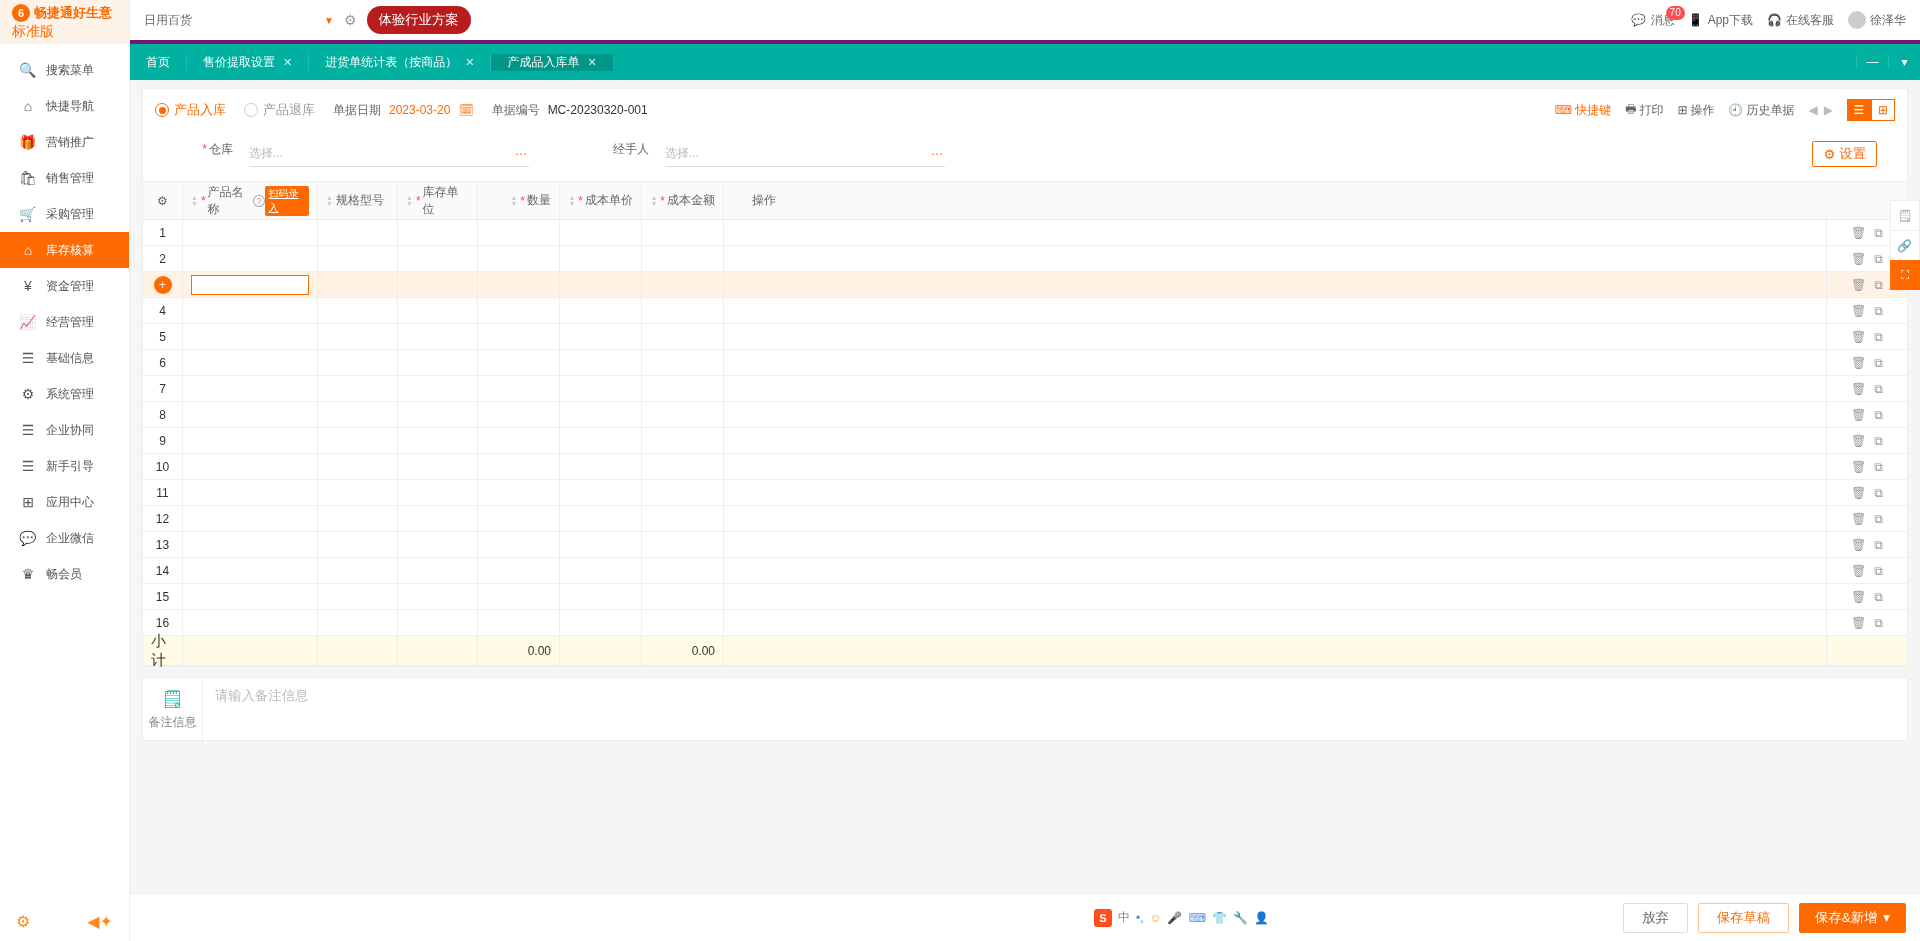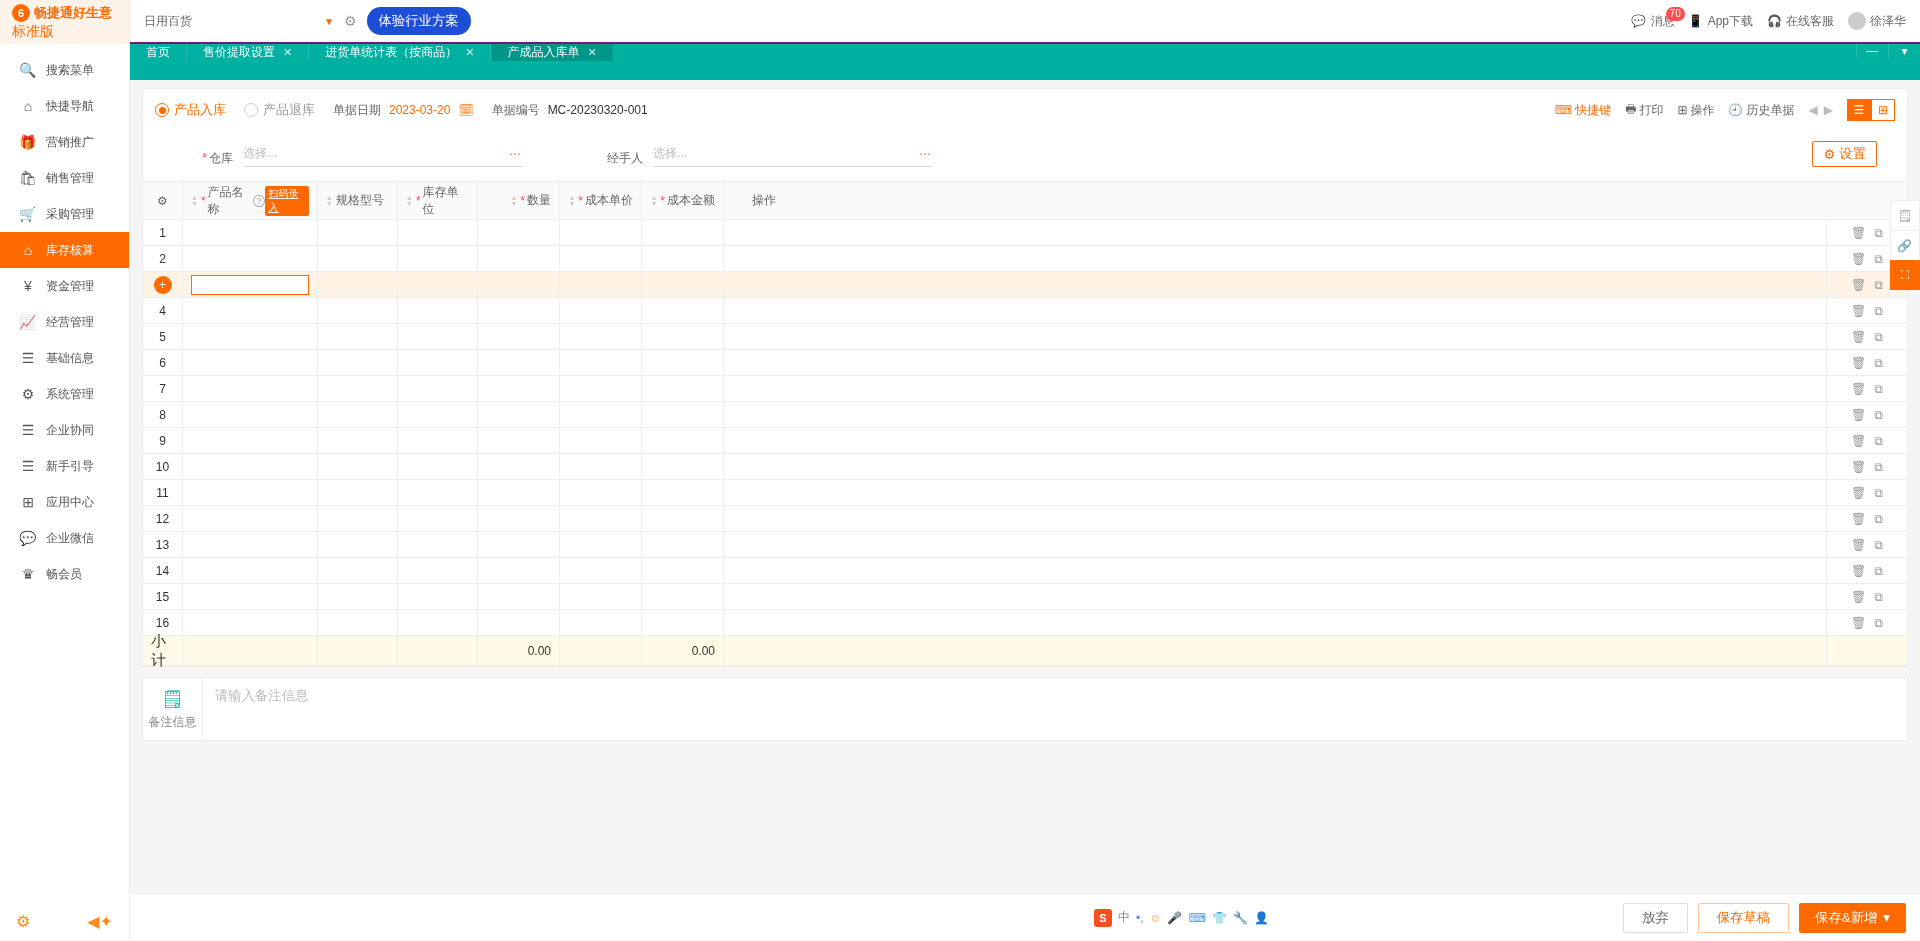--- a/index.html
+++ b/index.html
@@ -17,33 +17,33 @@
 .nav-item { height: 36px; display: flex; align-items: center; padding-left: 20px; gap: 10px; cursor: pointer; color: #555; }
 .nav-item.active { background: #ff6a00; color: #fff; }
 .nav-icon { width: 16px; height: 16px; display: inline-flex; align-items: center; justify-content: center; font-size: 14px; }
 .sidebar-footer { height: 40px; display: flex; align-items: center; justify-content: space-between; padding: 0 16px; color: #ff8c1a; }
 .sidebar-footer span { cursor: pointer; font-size: 16px; }
 
 
 .main { flex: 1; display: flex; flex-direction: column; min-width: 0; }
 
 
-.topbar { height: 44px; background: #fff; display: flex; align-items: center; padding: 4px 14px; gap: 10px; border-bottom: 2px solid #701a75; }
+.topbar { height: 44px; background: #fff; display: flex; align-items: center; padding: 4px 14px; gap: 10px; border-bottom: 4px solid #701a75; }
 .loc-select { display: flex; align-items: center; gap: 6px; min-width: 190px; color: #666; cursor: pointer; }
 .loc-select .chev { color: #ff6a00; font-size: 10px; margin-left: auto; }
 .gear-top { color: #999; cursor: pointer; font-size: 14px; }
-.btn-orange { background: #1d4ed8; color: #fff; border: none; height: 28px; padding: 0 12px; border-radius: 14px; cursor: pointer; }
+.btn-orange { background: #b91c1c; color: #fff; border: none; height: 28px; padding: 0 12px; border-radius: 14px; cursor: pointer; }
 .top-spacer { flex: 1; }
 .top-actions { display: flex; align-items: center; gap: 14px; color: #666; }
 .top-actions .item { display: flex; align-items: center; gap: 4px; cursor: pointer; position: relative; }
 .badge { position: absolute; top: -6px; right: -10px; background: #ff4d4f; color: #fff; font-size: 10px; border-radius: 8px; padding: 0 4px; line-height: 14px; }
 .avatar { width: 18px; height: 18px; background: #ccc; border-radius: 50%; display: inline-block; }
 
 
-.tabs { height: 36px; background: #00b1a1; display: flex; align-items: flex-start; color: #fff; }
+.tabs { height: 36px; background: #00b1a1; display: flex; align-items: center; color: #fff; }
 .tab { display: flex; align-items: center; padding: 0 16px; gap: 8px; cursor: pointer; border-right: 1px solid rgba(255,255,255,0.15); font-size: 12px; }
 .tab.active { background: #009688; }
 .tab .close { font-size: 11px; opacity: 0.85; }
 .tabs-right { margin-left: auto; display: flex; align-items: center; }
 .tabs-right .tbtn { width: 32px; display: flex; align-items: center; justify-content: center; cursor: pointer; border-left: 1px solid rgba(255,255,255,0.15); height: 100%; }
 
 
 .toolbar { background: #fff; margin: 8px 12px 0 12px; padding: 10px 12px; display: flex; align-items: center; gap: 18px; border: 1px solid #eee; border-bottom: none; }
 .radio { display: flex; align-items: center; gap: 5px; cursor: pointer; font-size: 13px; }
 .r-circle { width: 14px; height: 14px; border: 1px solid #ccc; border-radius: 50%; display: inline-flex; align-items: center; justify-content: center; }
@@ -57,21 +57,21 @@
 .toolbar-right .titem { display: flex; align-items: center; gap: 3px; cursor: pointer; }
 .titem.orange { color: #ff6a00; }
 .nav-arrows { display: flex; gap: 6px; color: #bbb; }
 .view-tog { display: flex; }
 .view-tog .vt { width: 24px; height: 22px; border: 1px solid #ff6a00; display: flex; align-items: center; justify-content: center; cursor: pointer; }
 .view-tog .vt.on { background: #ff6a00; color: #fff; }
 .view-tog .vt:not(.on){ color: #ff6a00; }
 
 
 .form-row { background: #fff; margin: 0 12px; padding: 10px 30px 14px 30px; display: flex; align-items: center; gap: 60px; border-left: 1px solid #eee; border-right: 1px solid #eee; }
-.fgroup { display: flex; align-items: flex-end; gap: 10px; }
+.fgroup { display: flex; align-items: flex-start; gap: 16px; }
 .fgroup label { color: #666; min-width: 60px; text-align: right; }
 .req { color: #ff4d4f; margin-right: 2px; }
 .fsel { min-width: 280px; border-bottom: 1px solid #ddd; height: 26px; display: flex; align-items: center; color: #bbb; cursor: pointer; position: relative; }
 .fsel .dots { margin-left: auto; color: #ff6a00; letter-spacing: 2px; }
 .btn-outline { margin-left: auto; border: 1px solid #ff6a00; color: #ff6a00; background: #fff; height: 26px; padding: 0 10px; border-radius: 2px; cursor: pointer; display: flex; align-items: center; gap: 4px; }
 
 
 .table-wrap { margin: 0 12px; border: 1px solid #eee; background: #fff; }
 .thead, .trow, .tfoot { display: flex; border-bottom: 1px solid #eee; }
 .thead { background: #fafafa; height: 38px; font-weight: normal; color: #666; }

